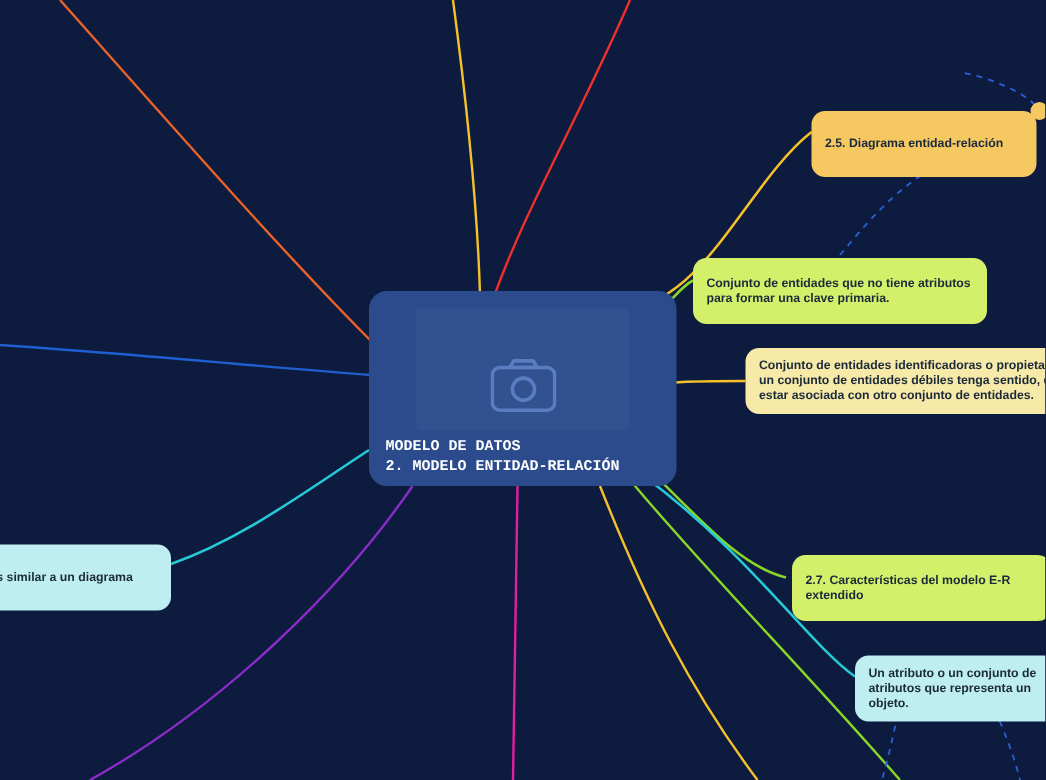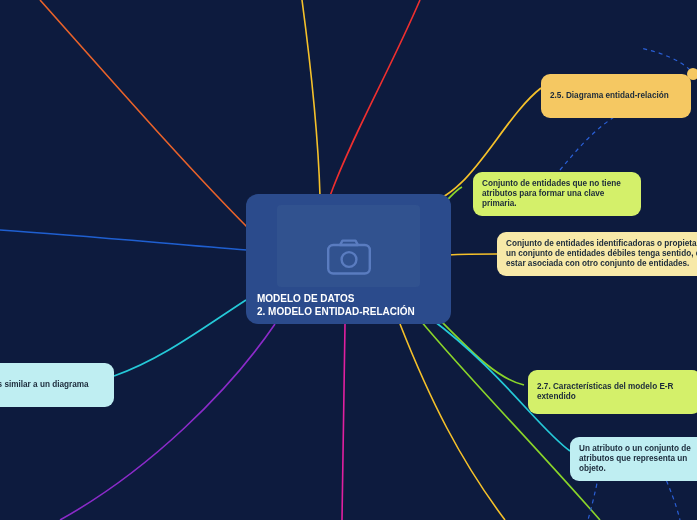--- a/index.html
+++ b/index.html
@@ -57,20 +57,21 @@
   #central .title {
     position: absolute;
     left: 11px;
     top: 98px;
     width: 188px;
     color: #ffffff;
     font-size: 10px;
     font-weight: bold;
     line-height: 1.30;
     white-space: pre-line;
+    font-family: Liberation Mono, monospace;
   }
   .leaf {
     color: #1b2a3a;
     font-size: 8.2px;
     padding: 22px 9px;
     display: flex;
     align-items: center;
   }
   .leaf span {
     display: block;
@@ -80,24 +81,23 @@
   #n-er-diagram {
     left: 541px;
     top: 74px;
     width: 150px;
     height: 26px;
     background: #f5c862;
   }
   #n-weak {
     left: 462px;
     top: 172px;
-    width: 168px;
+    width: 196px;
     height: 30px;
     background: #d4f06a;
-    margin-left: 11px;
   }
   #n-ident {
     left: 497px;
     top: 232px;
     width: 234px;
     height: 44px;
     background: #f7e9a8;
   }
   #n-charact {
     left: 528px;

